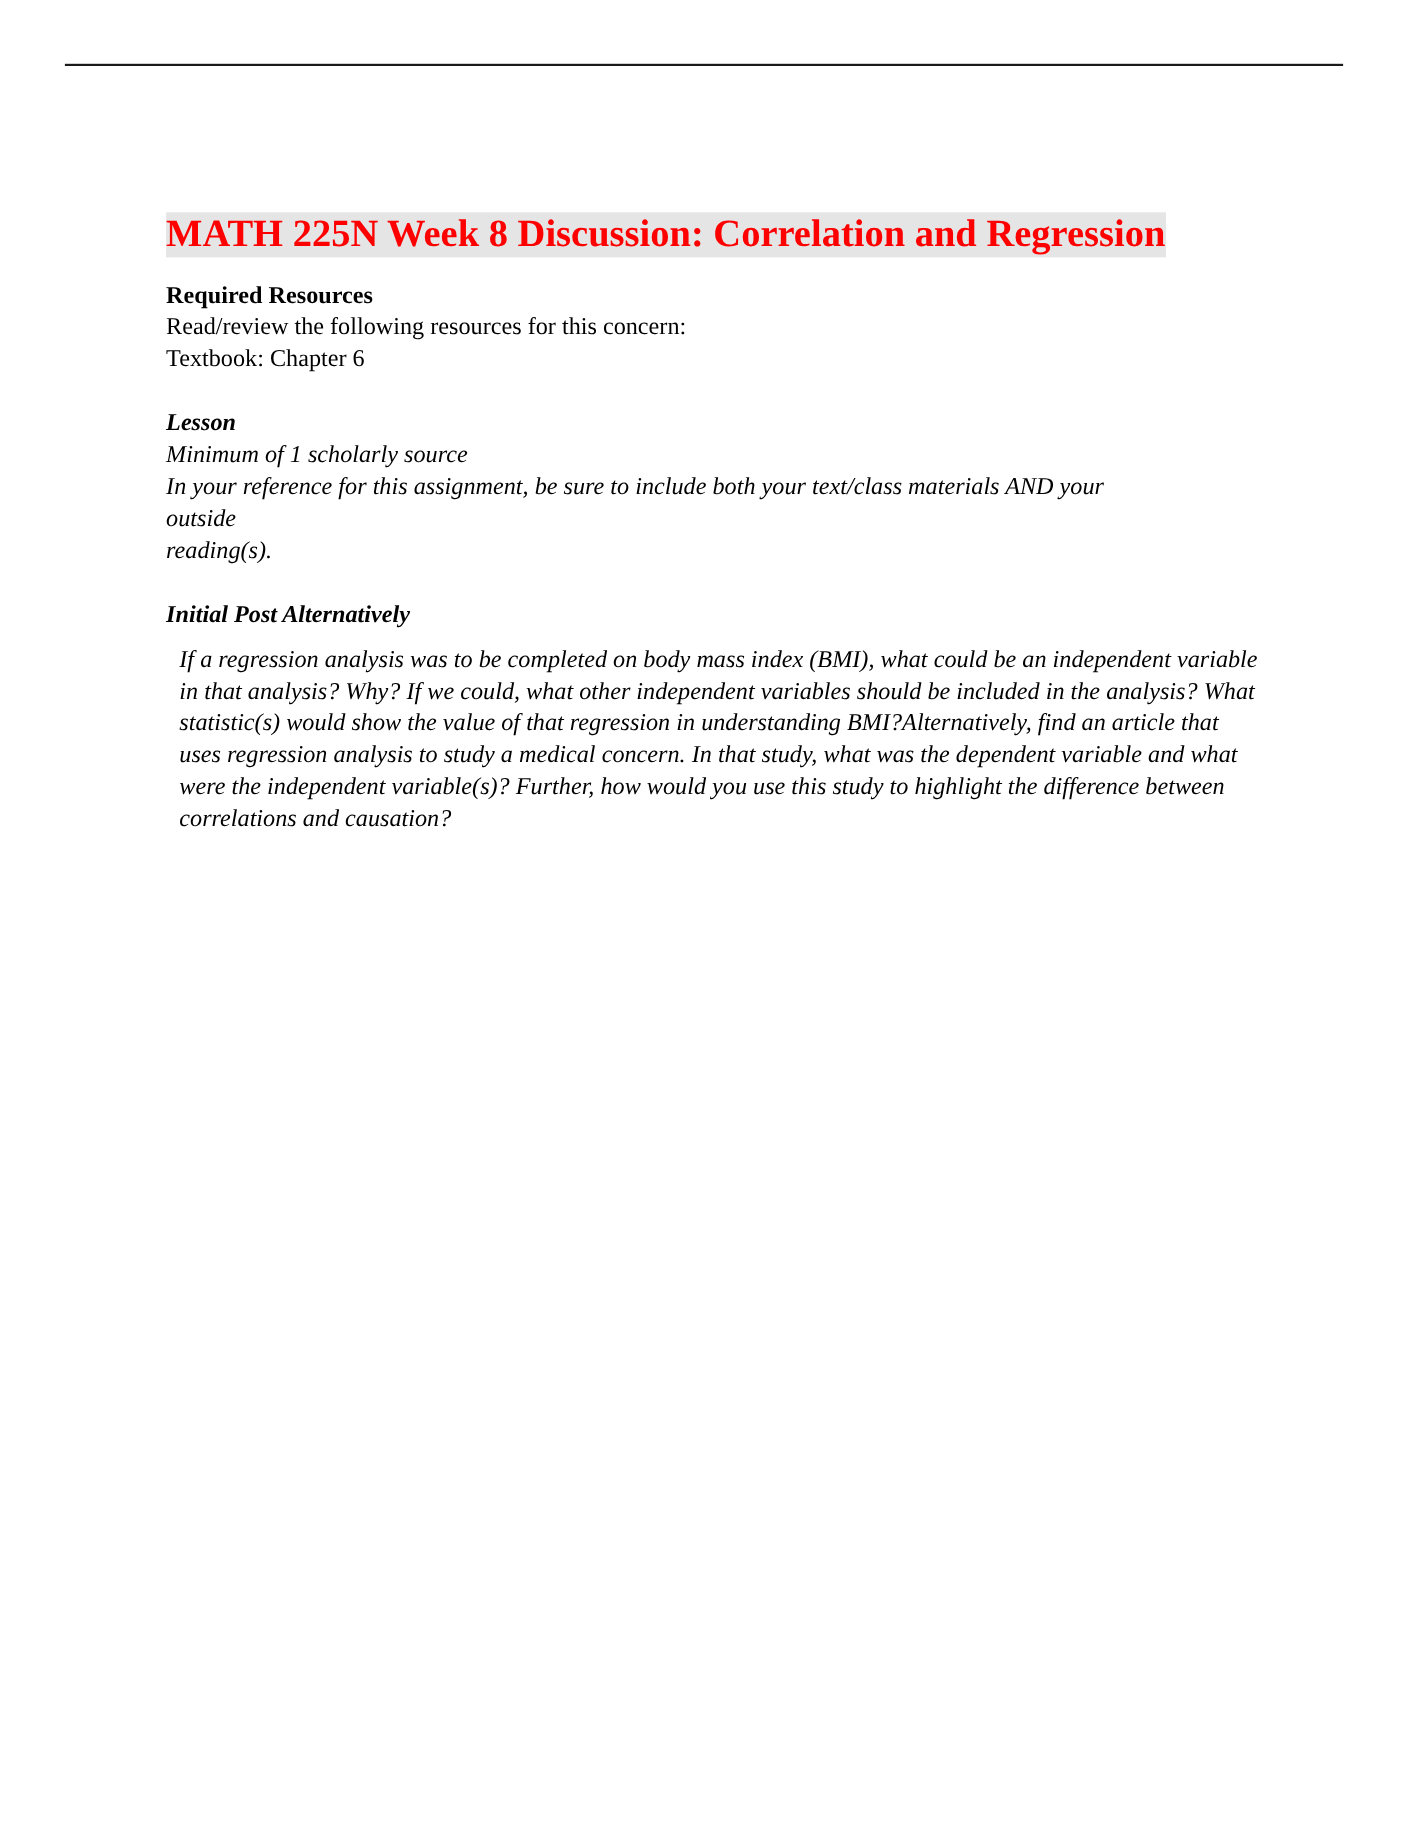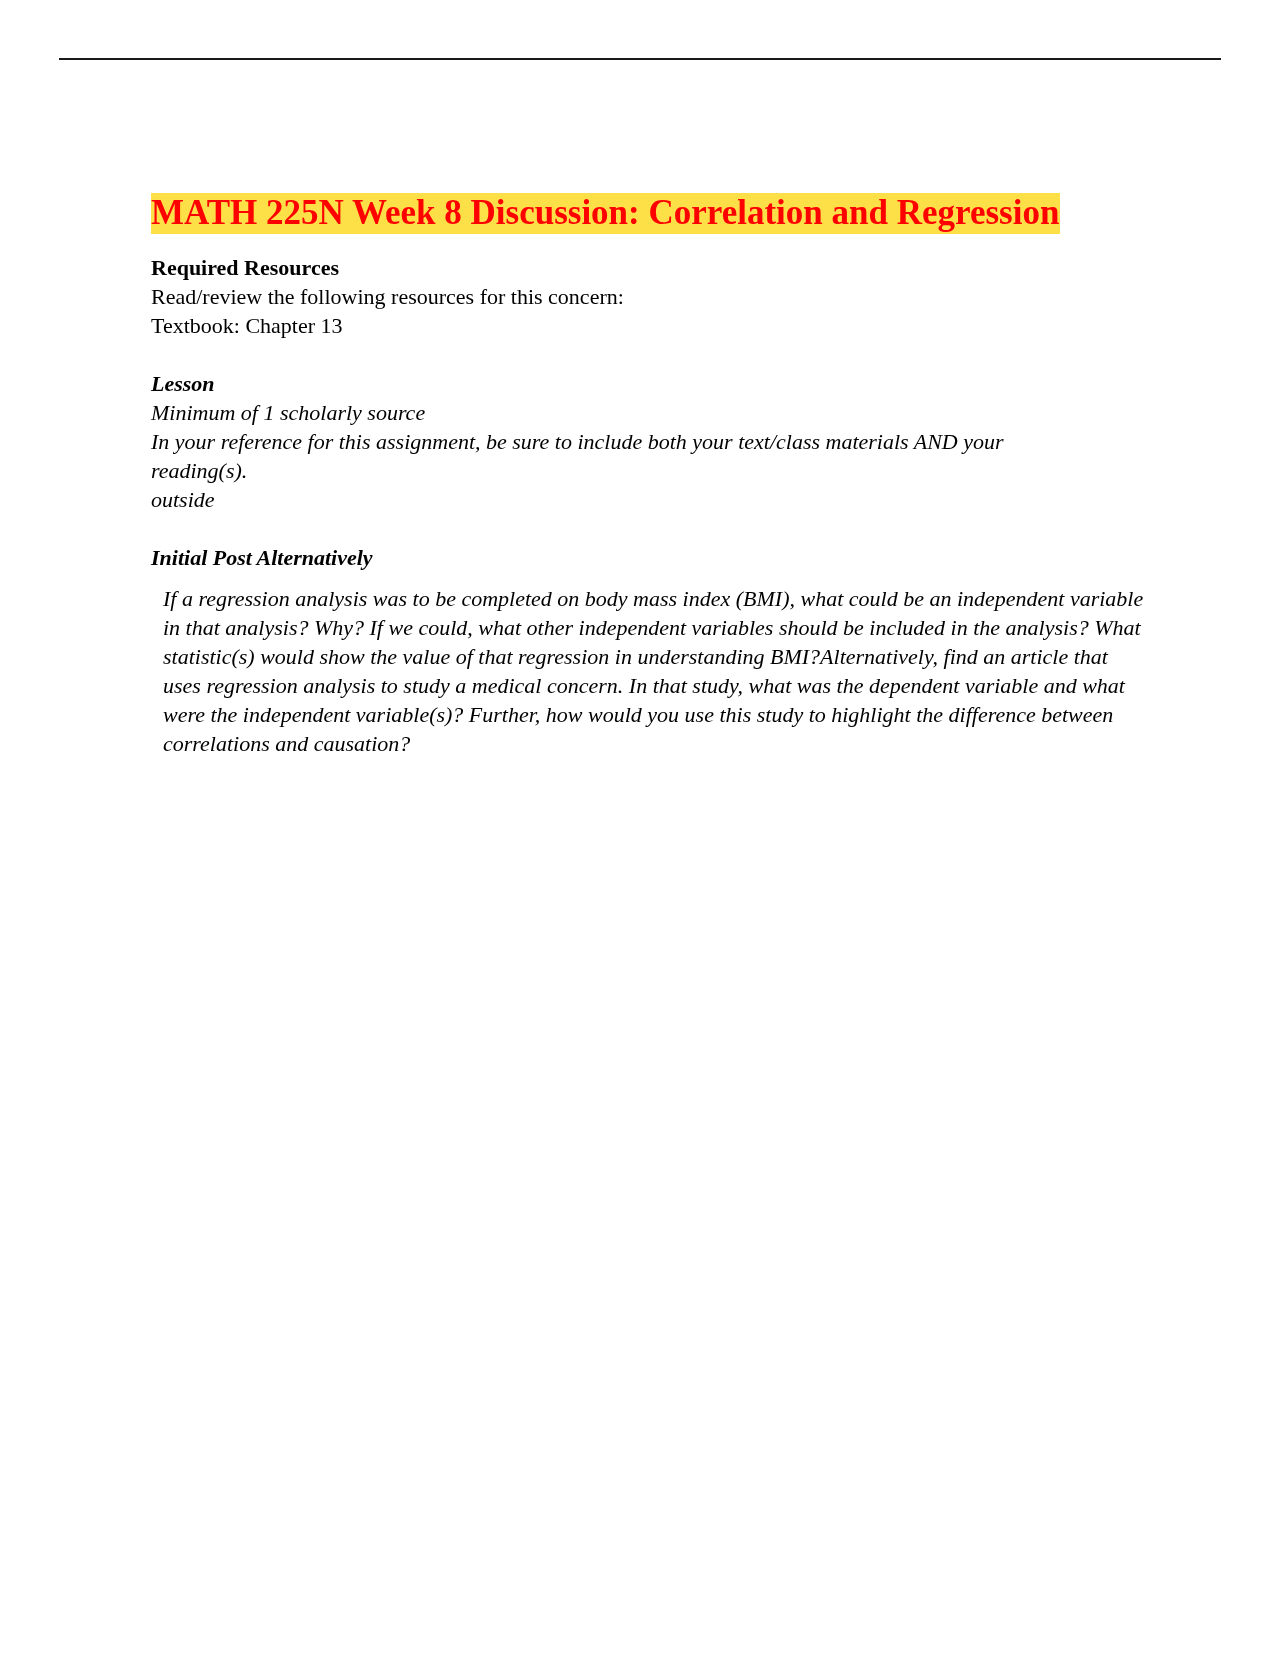--- a/index.html
+++ b/index.html
@@ -30,21 +30,21 @@
       width: 985px;
     }
     .doc-title {
       margin: 0;
       font-size: 35px;
       font-weight: bold;
       line-height: 45px;
       color: #ff0000;
     }
     .doc-title span {
-      background: #fde047;
+      background: #e5e5e5;
       padding: 0 1px 2px 0;
     }
     .section {
       margin-top: 18px;
       font-size: 22px;
       line-height: 29px;
     }
     .section + .section {
       margin-top: 29px;
       font-style: italic;
@@ -65,28 +65,28 @@
 <body>
 
 <div class="top-rule"></div>
 
 <div class="content">
   <h1 class="doc-title"><span>MATH 225N Week 8 Discussion: Correlation and Regression</span></h1>
 
   <div class="section">
     <p class="section-heading">Required Resources</p>
     <p class="line">Read/review the following resources for this concern:</p>
-    <p class="line">Textbook: Chapter 13</p>
+    <p class="line">Textbook: Chapter 6</p>
   </div>
 
   <div class="section">
     <p class="section-heading">Lesson</p>
     <p class="line">Minimum of 1 scholarly source</p>
     <p class="line">In your reference for this assignment, be sure to include both your text/class materials AND your</p>
+    <p class="line">outside</p>
     <p class="line">reading(s).</p>
-    <p class="line">outside</p>
   </div>
 
   <div class="section">
     <p class="section-heading">Initial Post Alternatively</p>
     <p class="paragraph">If a regression analysis was to be completed on body mass index (BMI), what could be an independent variable in that analysis? Why? If we could, what other independent variables should be included in the analysis? What statistic(s) would show the value of that regression in understanding BMI?Alternatively, find an article that uses regression analysis to study a medical concern. In that study, what was the dependent variable and what were the independent variable(s)? Further, how would you use this study to highlight the difference between correlations and causation?</p>
   </div>
 </div>
 
 </body></html>

